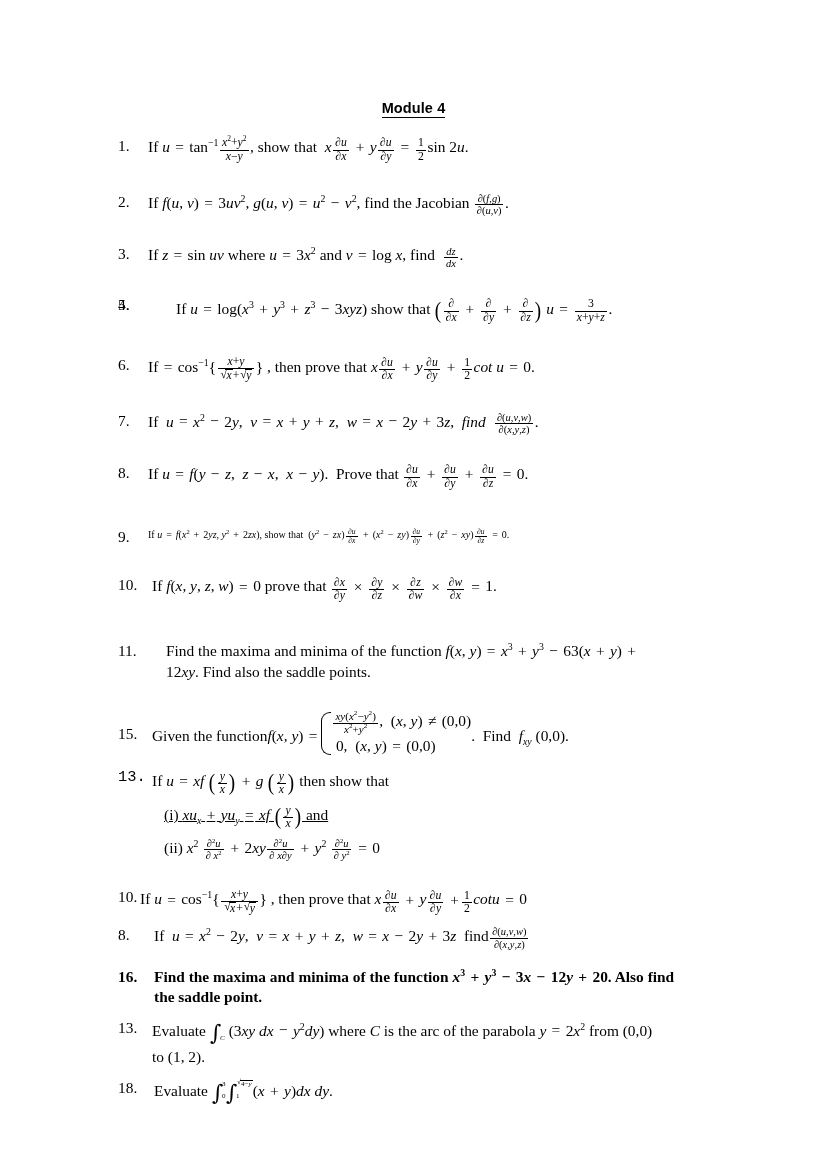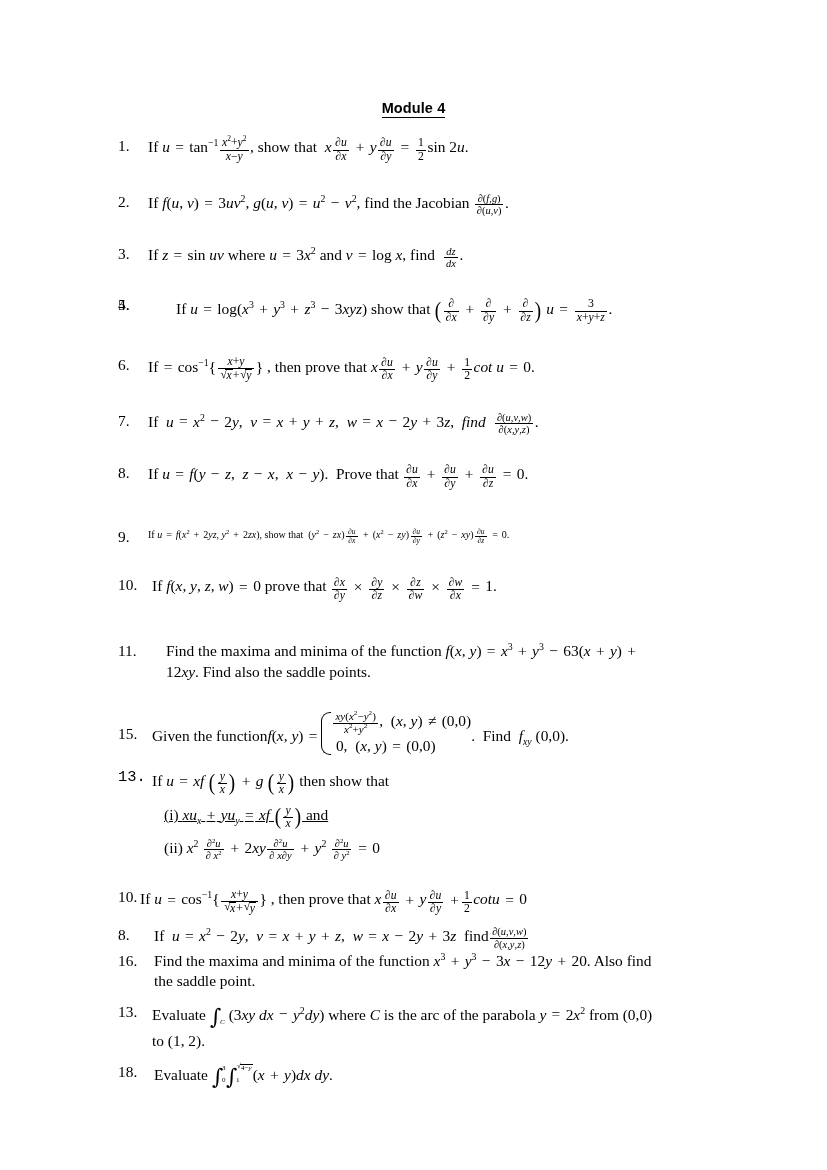--- a/index.html
+++ b/index.html
@@ -293,21 +293,21 @@
       </span>
     </div>
 
     <div class="q" style="margin-top:11px;">
       <span class="qnum" style="width:32px;">8.</span>
       <span class="qbody" style="margin-left:36px;">
         <span class="rm">If</span> &nbsp;<i>u</i> <span class="op">=</span> <i>x</i><sup>2</sup> <span class="op">−</span> 2<i>y</i>, &nbsp;<i>v</i> <span class="op">=</span> <i>x</i> <span class="op">+</span> <i>y</i> <span class="op">+</span> <i>z</i>, &nbsp;<i>w</i> <span class="op">=</span> <i>x</i> <span class="op">−</span> 2<i>y</i> <span class="op">+</span> 3<i>z</i> &nbsp;<span class="rm">find</span><span class="frac tight"><span class="num">∂(<i>u</i>,<i>v</i>,<i>w</i>)</span><span class="den">∂(<i>x</i>,<i>y</i>,<i>z</i>)</span></span>
       </span>
     </div>
 
-    <div class="q" style="margin-top:2px;">
+    <div class="q" style="margin-top:18px;font-weight:bold;">
       <span class="qnum" style="width:32px;">16.</span>
       <span class="qbody" style="margin-left:36px;">
         <span class="rm">Find the maxima and minima of the function</span> <i>x</i><sup>3</sup> <span class="op">+</span> <i>y</i><sup>3</sup> <span class="op">−</span> 3<i>x</i> <span class="op">−</span> 12<i>y</i> <span class="op">+</span> 20. <span class="rm">Also find</span><br>
         <span class="rm">the saddle point.</span>
       </span>
     </div>
 
     <div class="q" style="margin-top:10px;">
       <span class="qnum" style="width:32px;">13.</span>
       <span class="qbody" style="margin-left:34px;">

